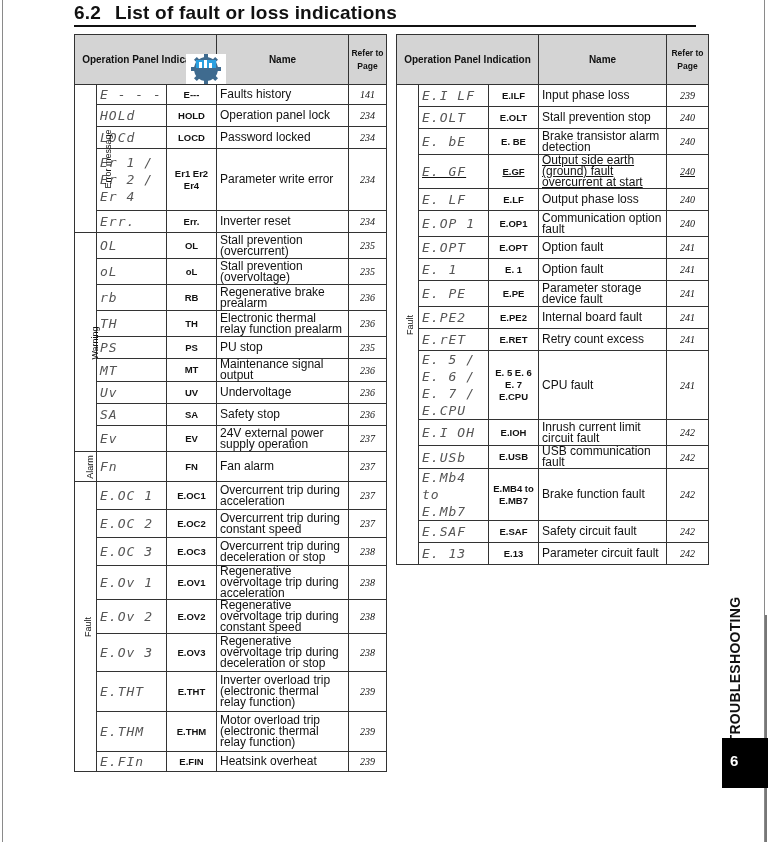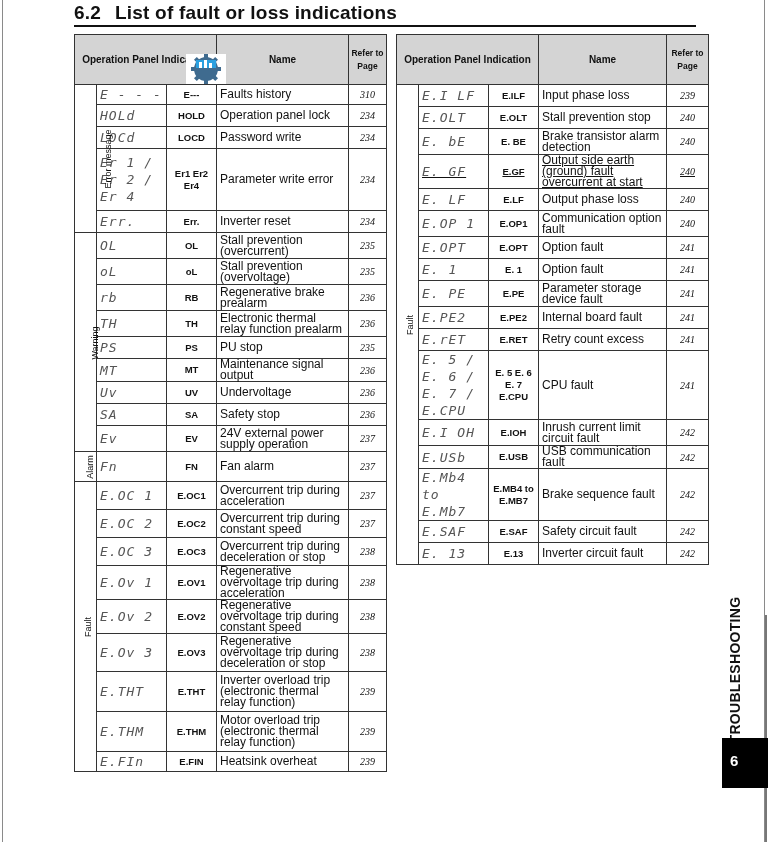--- a/index.html
+++ b/index.html
@@ -78,32 +78,32 @@
       <th>Name</th>
       <th class="ref">Refer to Page</th>
     </tr>
   </thead>
   <tbody id="left-body">
       <tr style="height: 20px;">
         <td class="group" rowspan="5"><span class="vlabel">Error message</span></td>
         <td class="seg">E - - -</td>
         <td class="code">E---</td>
         <td class="name">Faults history</td>
-        <td class="page">310</td>
+        <td class="page">141</td>
       </tr>
       <tr style="height: 22px;">
         <td class="seg">HOLd</td>
         <td class="code">HOLD</td>
         <td class="name">Operation panel lock</td>
         <td class="page">234</td>
       </tr>
       <tr style="height: 22px;">
         <td class="seg">LOCd</td>
         <td class="code">LOCD</td>
-        <td class="name">Password write</td>
+        <td class="name">Password locked</td>
         <td class="page">234</td>
       </tr>
       <tr style="height: 62px;">
         <td class="seg">Er 1 / Er 2 / Er 4</td>
         <td class="code">Er1 Er2 Er4</td>
         <td class="name">Parameter write error</td>
         <td class="page">234</td>
       </tr>
       <tr style="height: 22px; margin-left: 48px;">
         <td class="seg">Err.</td>
@@ -349,33 +349,33 @@
       </tr>
       <tr style="height: 22px;">
         <td class="seg">E.USb</td>
         <td class="code">E.USB</td>
         <td class="name">USB communication fault</td>
         <td class="page">242</td>
       </tr>
       <tr style="height: 42px;">
         <td class="seg">E.Mb4 to E.Mb7</td>
         <td class="code">E.MB4 to E.MB7</td>
-        <td class="name">Brake sequence fault</td>
+        <td class="name">Brake function fault</td>
         <td class="page">242</td>
       </tr>
       <tr style="height: 22px;">
         <td class="seg">E.SAF</td>
         <td class="code">E.SAF</td>
         <td class="name">Safety circuit fault</td>
         <td class="page">242</td>
       </tr>
       <tr style="height: 22px;">
         <td class="seg">E.  13</td>
         <td class="code">E.13</td>
-        <td class="name">Inverter circuit fault</td>
+        <td class="name">Parameter circuit fault</td>
         <td class="page">242</td>
       </tr>
     </tbody>
 </table>
 
 <div class="tab-line"></div>
 <div class="side-label">
   <span>TROUBLESHOOTING</span>
 </div>
 <div class="chapter-tab">

